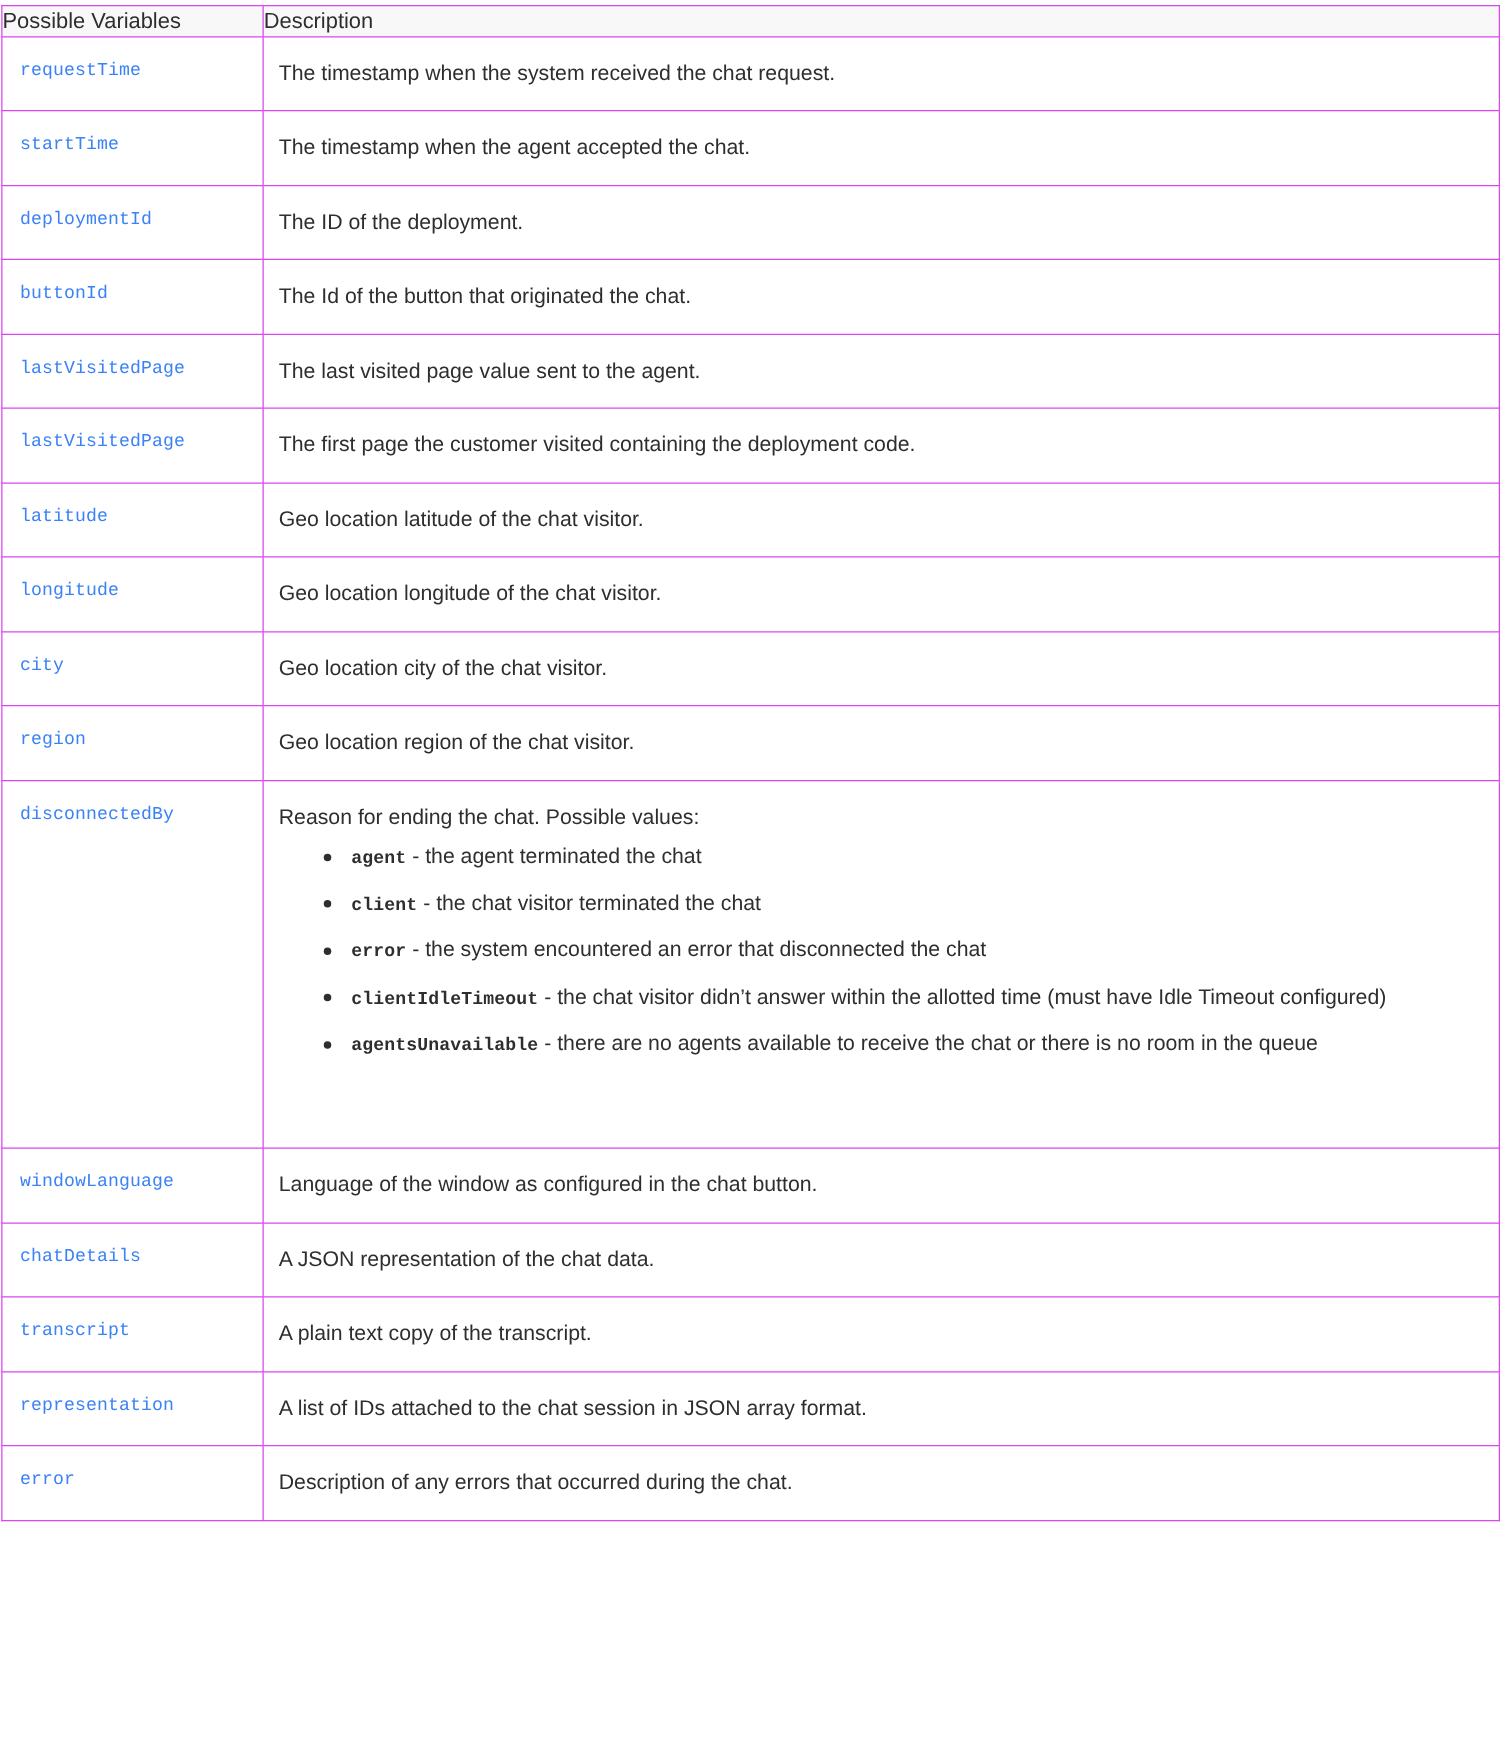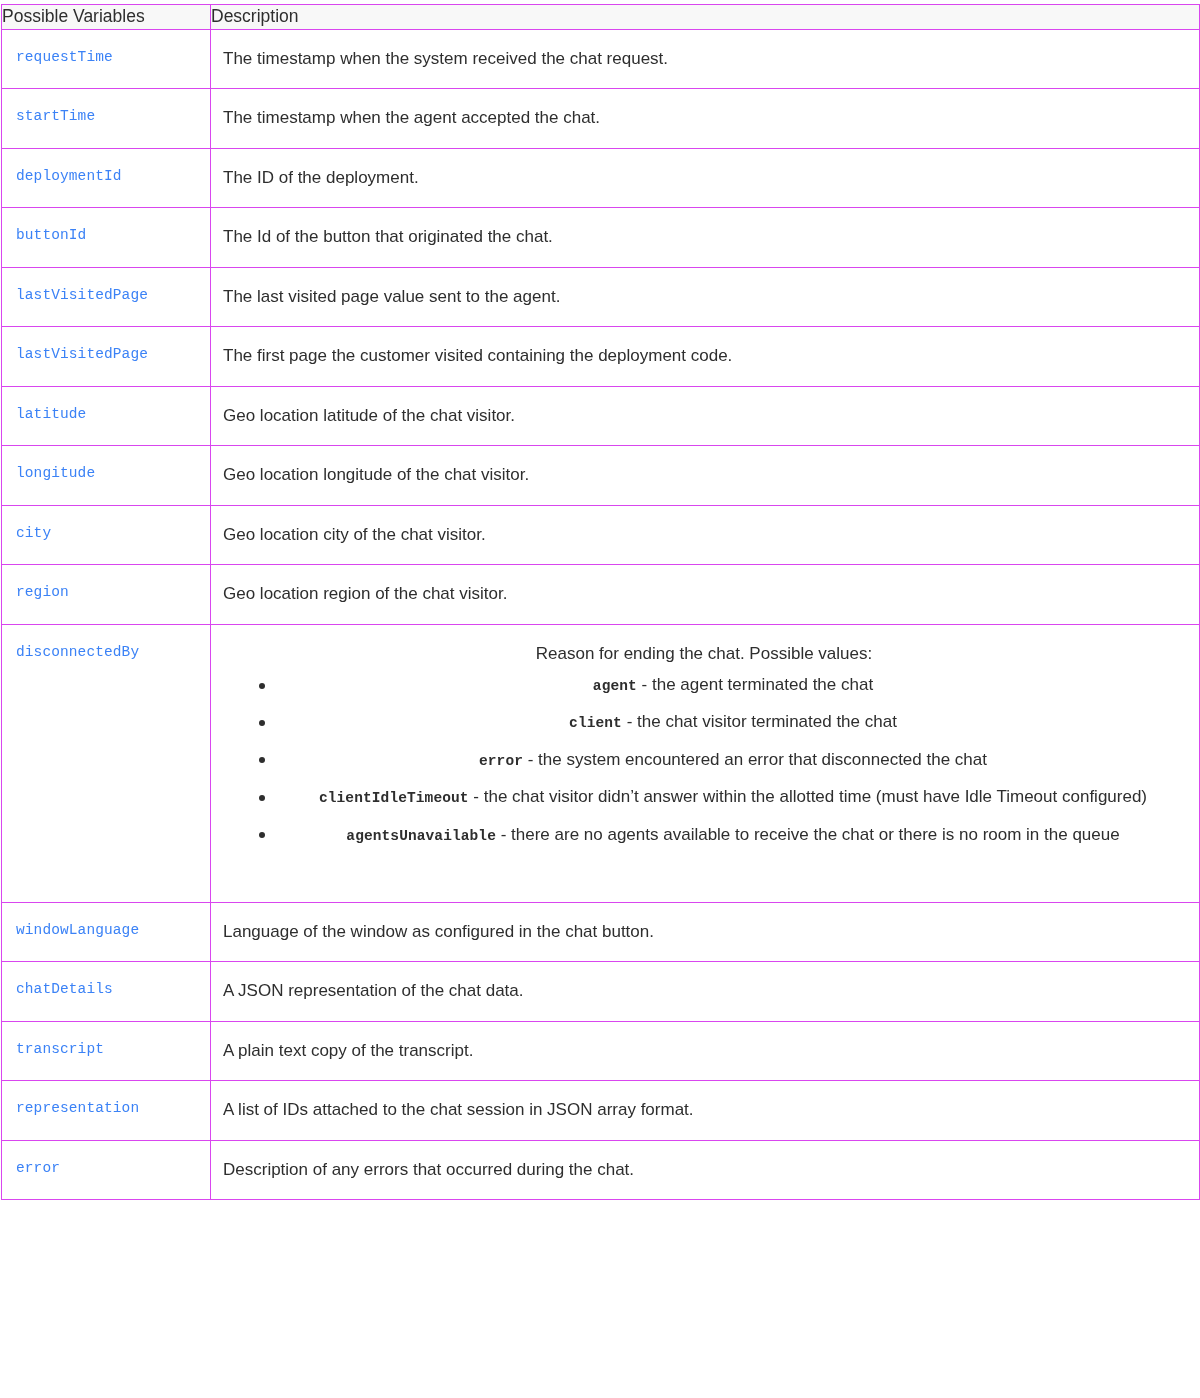--- a/index.html
+++ b/index.html
@@ -71,21 +71,21 @@
   }
 
   .desc-cell ul.value-list > li {
     position: relative;
     margin: 0 0 11px 0;
     padding: 0 0 0 22px;
     line-height: 1.55;
   }
 
   .desc-cell ul.value-list > li:last-child {
-    margin-bottom: 0;
+    margin-bottom: 16px;
   }
 
   .desc-cell ul.value-list > li .bullet-dot {
     position: absolute;
     left: 0;
     top: 0.62em;
     width: 6px;
     height: 6px;
     border-radius: 50%;
     background: #2e2e2e;
@@ -97,21 +97,20 @@
     letter-spacing: 0.1px;
     font-weight: bold;
   }
 
   .desc-cell ul.value-list > li .sep {
     white-space: pre;
   }
 
   .tall-row td.desc-cell {
     padding-bottom: 54px;
-    text-align: center;
   }
 </style>
 </head>
 <body>
 
 <table class="doc-table">
   <colgroup>
     <col class="col-var">
     <col class="col-desc">
   </colgroup>

